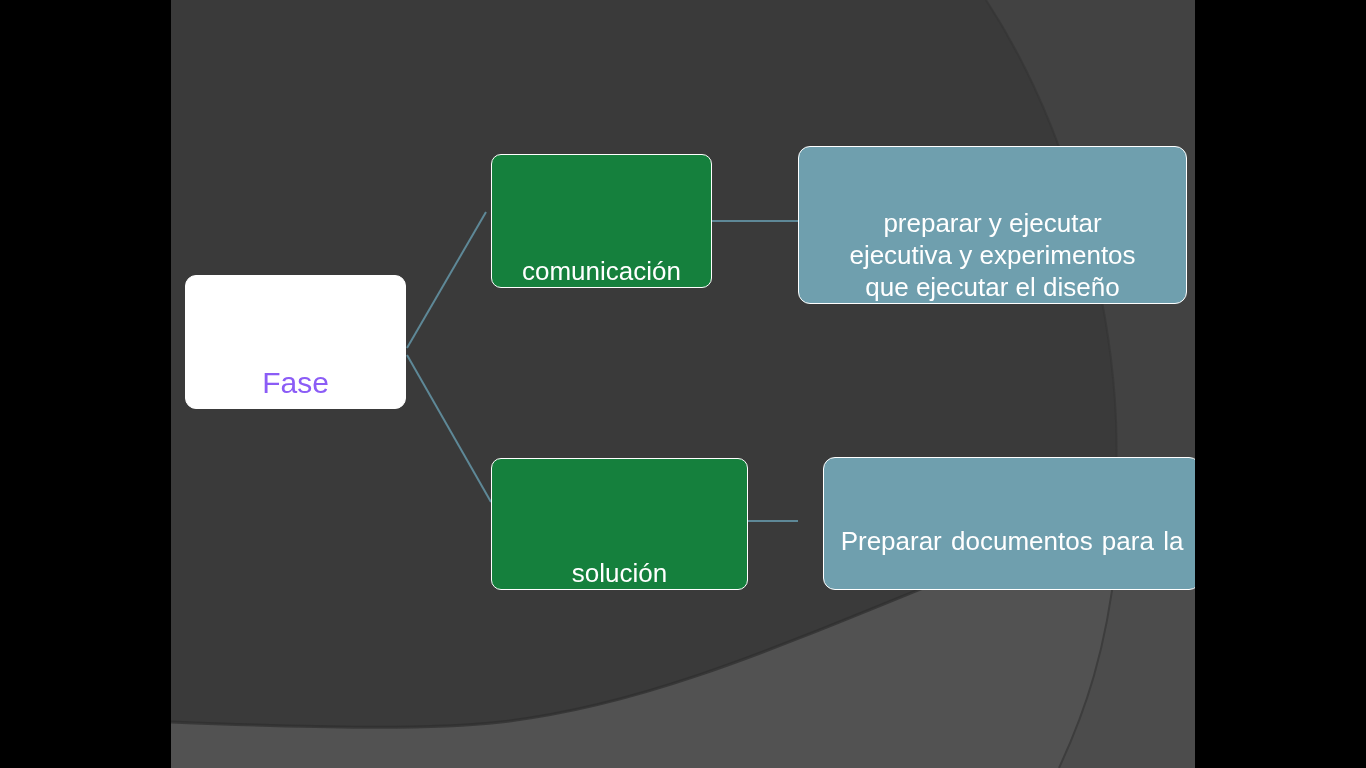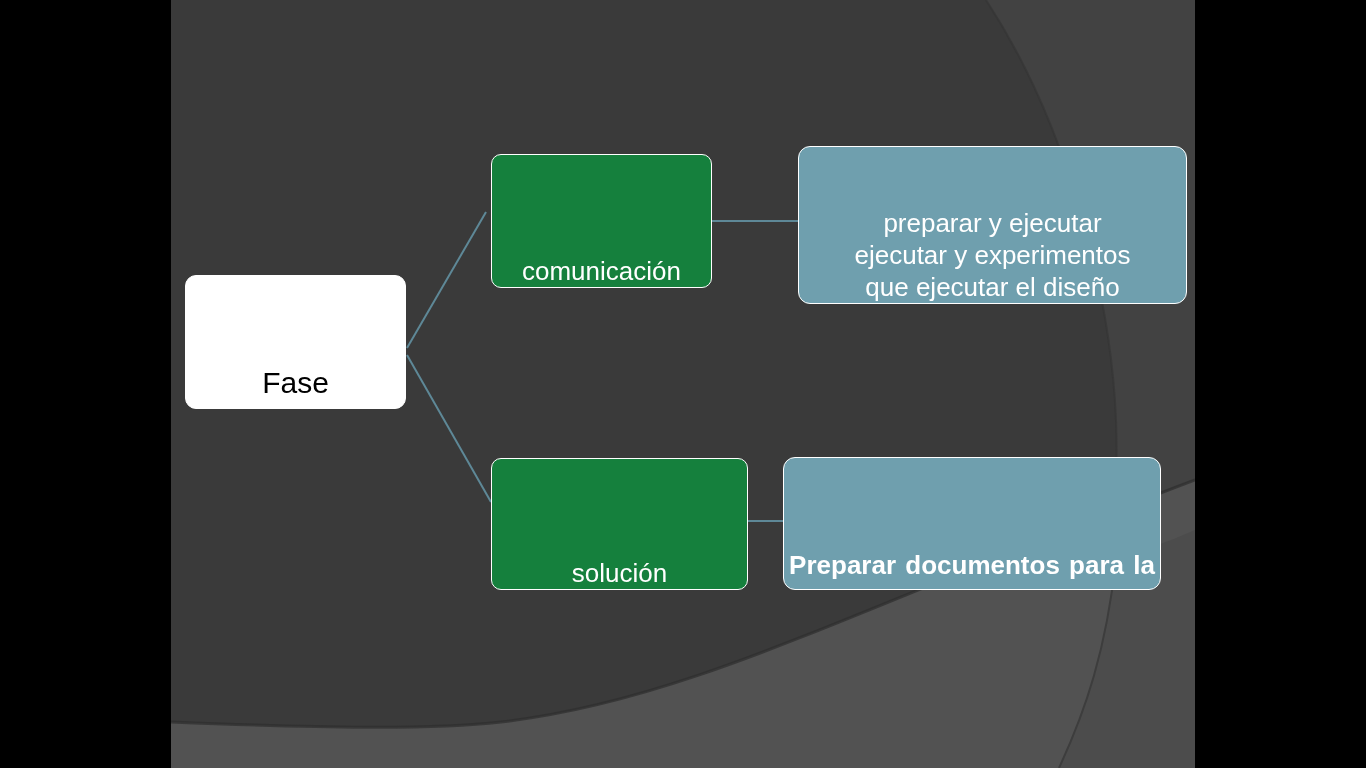--- a/index.html
+++ b/index.html
@@ -1,27 +1,27 @@
 <!DOCTYPE html>
 <html><head>
   <meta charset="utf-8">
   <style>
     html, body { margin: 0; padding: 0; background: #000; }
     body { width: 1366px; height: 768px; position: relative; overflow: hidden; font-family: "Liberation Sans", sans-serif; }
     .slide { position: absolute; left: 171px; top: 0; width: 1024px; height: 768px; background: #3a3a3a; overflow: hidden; }
     .bg-svg { position: absolute; left: 0; top: 0; width: 1024px; height: 768px; }
     .node { position: absolute; box-sizing: border-box; display: flex; align-items: flex-end; justify-content: center; text-align: center; border-radius: 10px; border: 1.5px solid #ffffff; }
     .node span { display: block; }
-    .root { left: 14px; top: 275px; width: 221px; height: 134px; background: #ffffff; color: #000000; font-size: 30px; line-height: 50px; border-radius: 11px; }
+    .root { left: 14px; top: 275px; width: 221px; height: 134px; background: #ffffff; color: #8b5cf6; font-size: 30px; line-height: 50px; border-radius: 11px; }
     .lvl1 { background: #15803d; color: #ffffff; font-size: 26px; line-height: 32px; }
     .n-com { left: 320px; top: 154px; width: 221px; height: 134px; }
     .n-sol { left: 320px; top: 458px; width: 257px; height: 132px; }
     .lvl2 { background: #6f9fae; color: #ffffff; font-size: 26px; line-height: 32px; border-radius: 12px; }
     .n-prep { left: 627px; top: 146px; width: 389px; height: 158px; padding: 0 14px; }
-    .n-doc { left: 612px; top: 457px; width: 378px; height: 133px; padding: 0 2px 8px 2px; word-spacing: 2px; font-weight: bold; }
+    .n-doc { left: 652px; top: 457px; width: 378px; height: 133px; padding: 0 2px 32px 2px; word-spacing: 2px; }
     .conn { position: absolute; left: 0; top: 0; width: 1024px; height: 768px; pointer-events: none; }
   </style>
 </head>
 <body>
 
 <div class="slide">
   <svg class="bg-svg" viewBox="0 0 1024 768" xmlns="http://www.w3.org/2000/svg">
 
     <path d="M815,0 C900,130 940,300 945,420 C950,560 920,680 888,768 L1024,768 L1024,0 Z" fill="#424242"></path>
     <path d="M815,0 C900,130 940,300 945,420 C950,560 920,680 888,768" fill="none" stroke="#333333" stroke-width="2" opacity="0.6"></path>
@@ -50,21 +50,21 @@
     <span>comunicación</span>
   </div>
 
   <div class="node lvl1 n-sol">
     <span>solución</span>
   </div>
 
   <div class="node lvl2 n-prep">
     <div>
       <span>preparar y ejecutar</span>
-      <span>ejecutar y experimentos</span>
+      <span>ejecutiva y experimentos</span>
       <span>que ejecutar el diseño</span>
     </div>
   </div>
 
   <div class="node lvl2 n-doc">
     <div>
       <span>Preparar documentos para la</span>
     </div>
   </div>
 </div>

